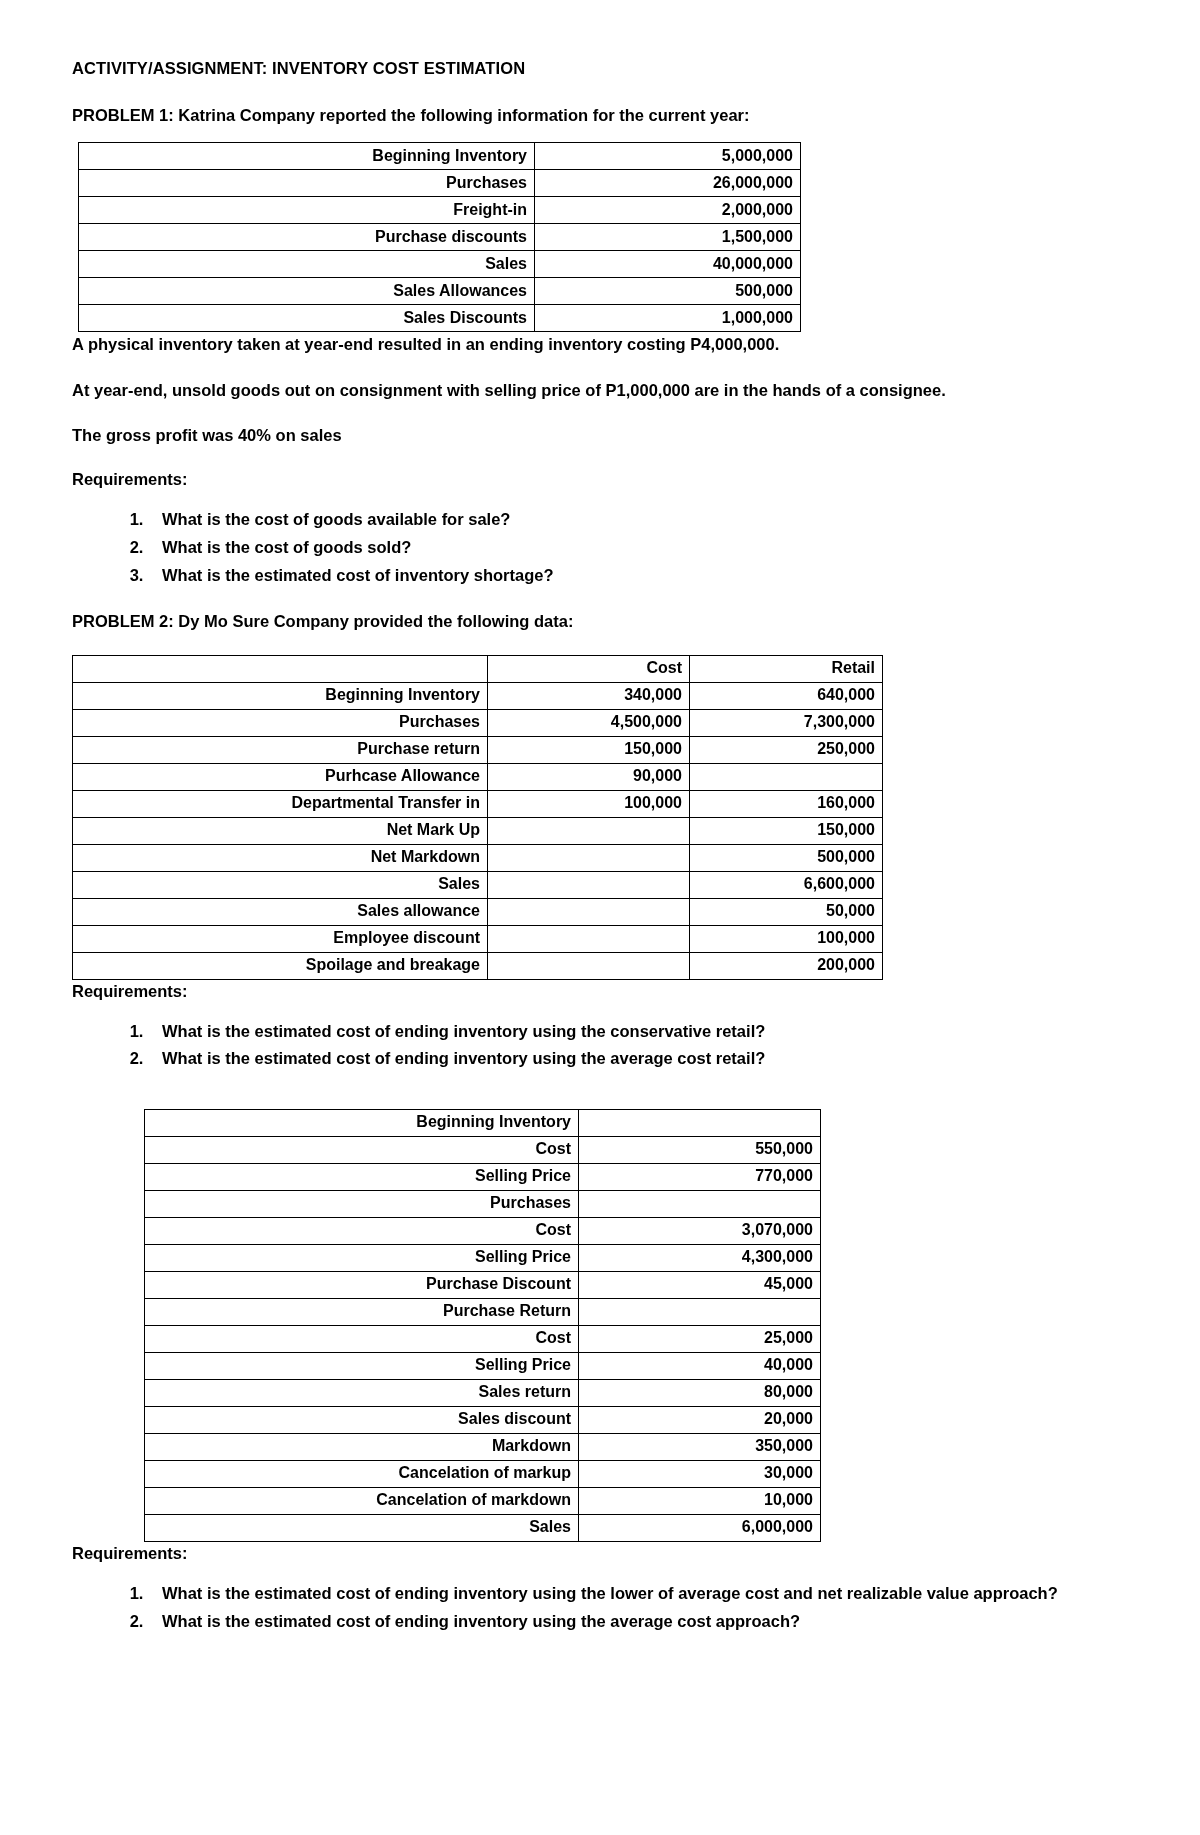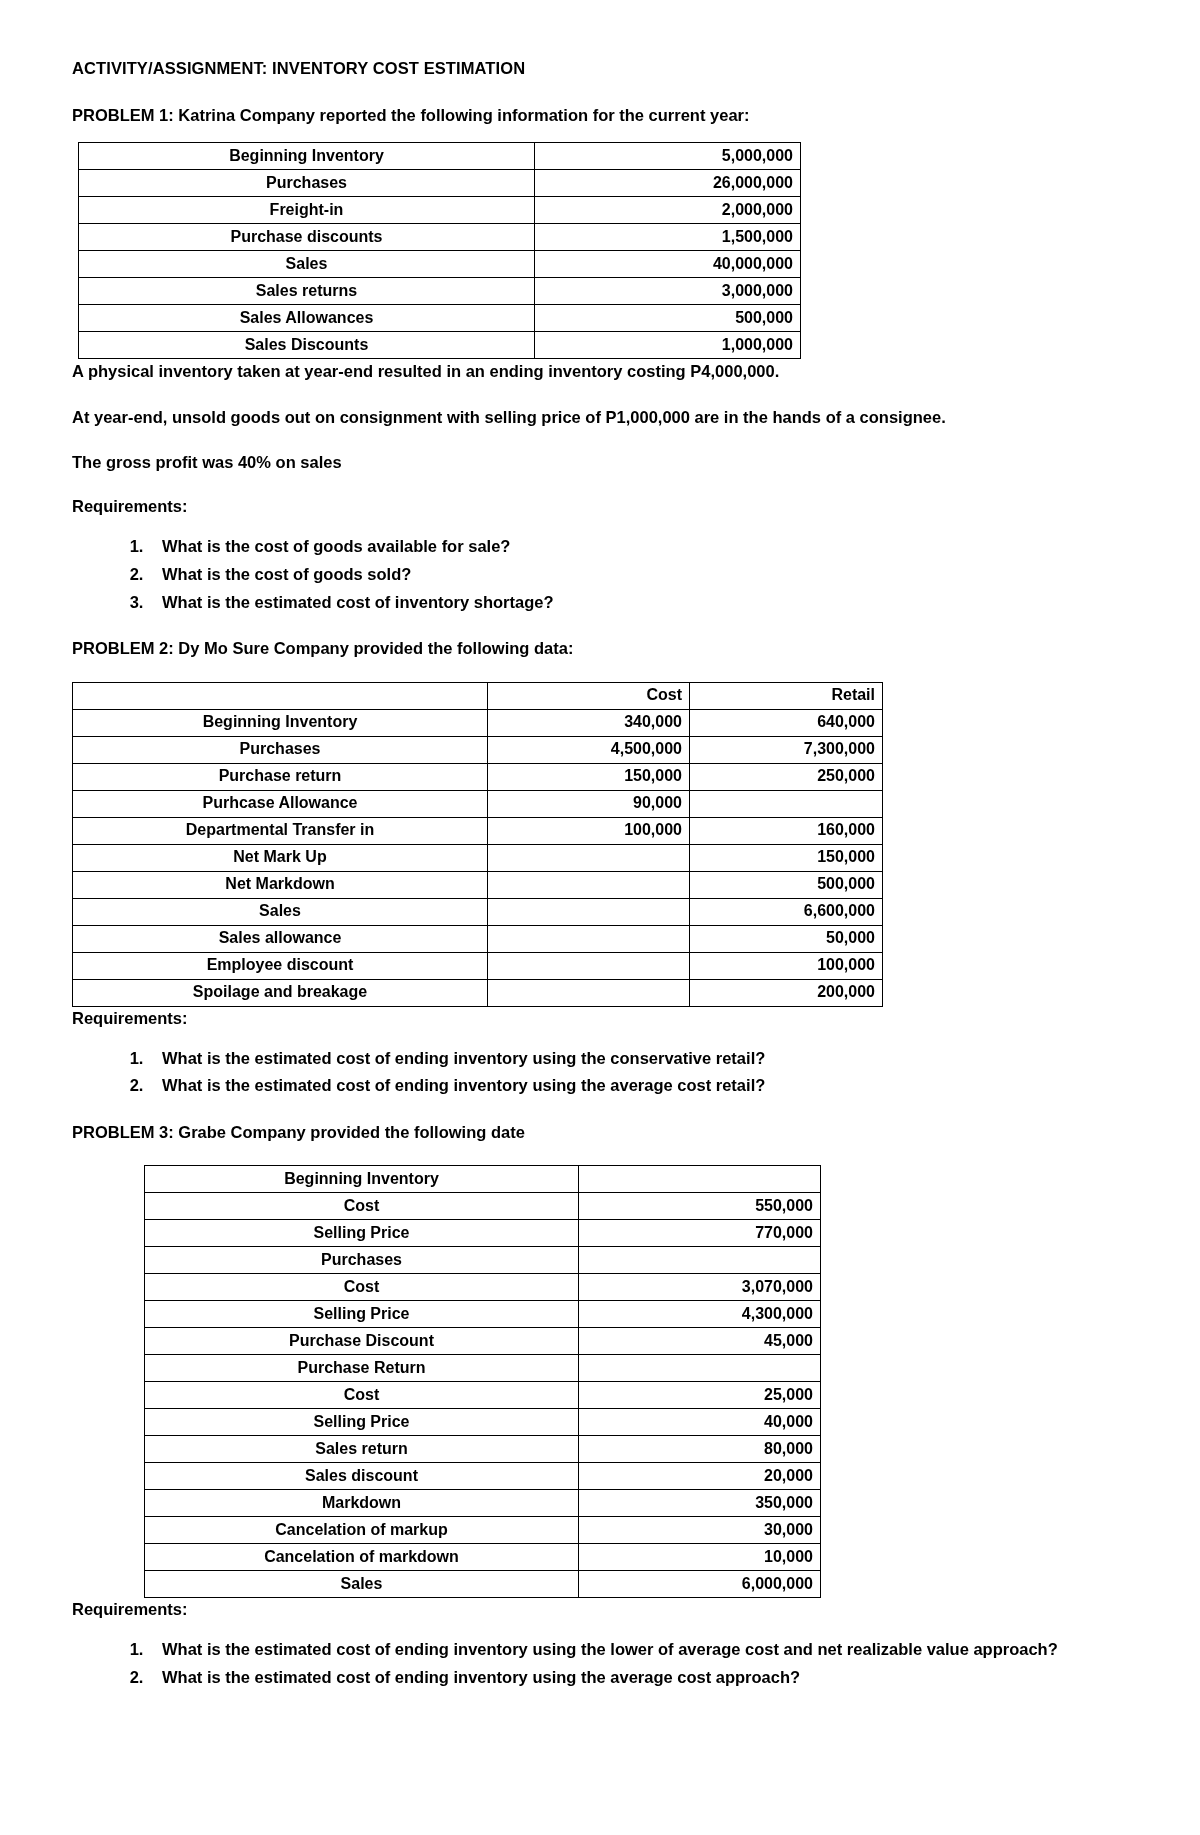--- a/index.html
+++ b/index.html
@@ -68,21 +68,21 @@
     height: 21px;
     line-height: 1.12;
     vertical-align: middle;
     overflow: hidden;
     white-space: nowrap;
   }
   td.num {
     text-align: right;
   }
   td.lbl {
-    text-align: center;
+    text-align: right;
   }
   td.hdr {
     text-align: right;
   }
   td.indent {
     padding-left: 34px;
   }
   
   #table-problem1 {
     width: 722px;
@@ -139,24 +139,20 @@
           <td class="lbl">Freight-in</td>
           <td class="num">2,000,000</td>
         </tr>
         <tr>
           <td class="lbl">Purchase discounts</td>
           <td class="num">1,500,000</td>
         </tr>
         <tr>
           <td class="lbl">Sales</td>
           <td class="num">40,000,000</td>
-        </tr>
-        <tr>
-          <td class="lbl">Sales returns</td>
-          <td class="num">3,000,000</td>
         </tr>
         <tr>
           <td class="lbl">Sales Allowances</td>
           <td class="num">500,000</td>
         </tr>
         <tr>
           <td class="lbl">Sales Discounts</td>
           <td class="num">1,000,000</td>
         </tr>
       </tbody>
@@ -244,21 +240,20 @@
         </tr>
       </tbody>
   </table>
 
   <p class="req-label" style="margin-top:2px;">Requirements:</p>
   <ol class="req-list" id="problem2-requirements">
       <li>What is the estimated cost of ending inventory using the conservative retail?</li>
       <li>What is the estimated cost of ending inventory using the average cost retail?</li>
     </ol>
 
-  <p class="para tight">PROBLEM 3: Grabe Company provided the following date</p>
   <div class="spacer-14"></div>
 
   <table class="fin" id="table-problem3">
     <colgroup>
       <col class="c-label">
         <col class="c-value">
     </colgroup>
     <tbody>
         <tr>
           <td class="lbl">Beginning Inventory</td>

